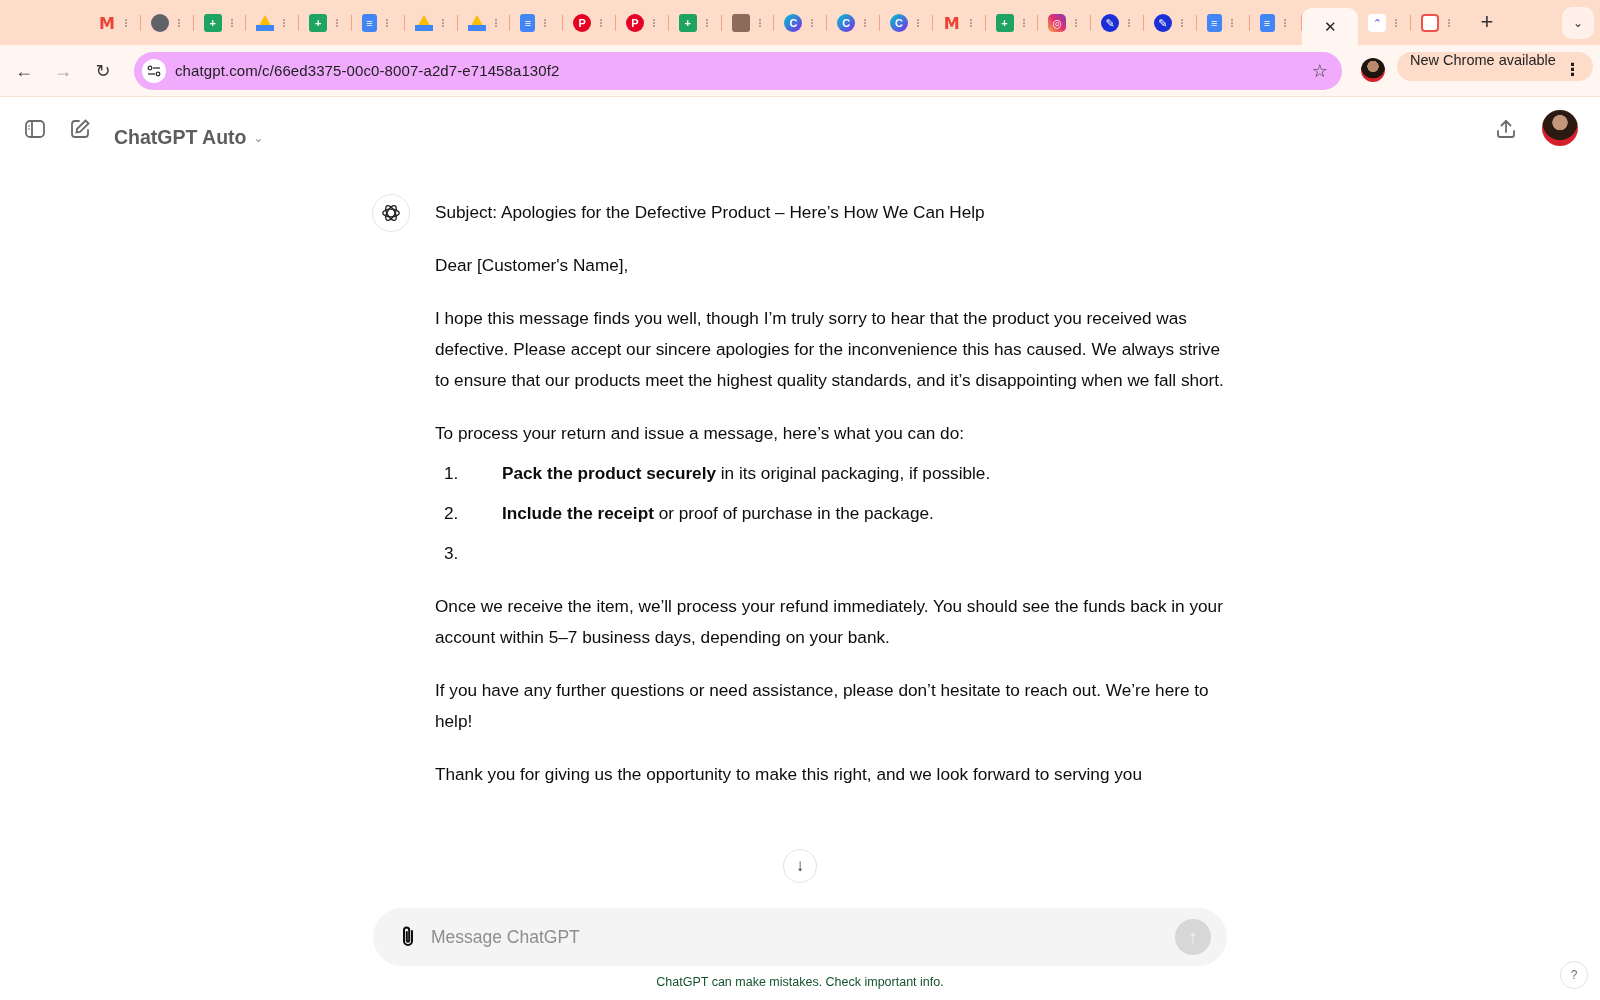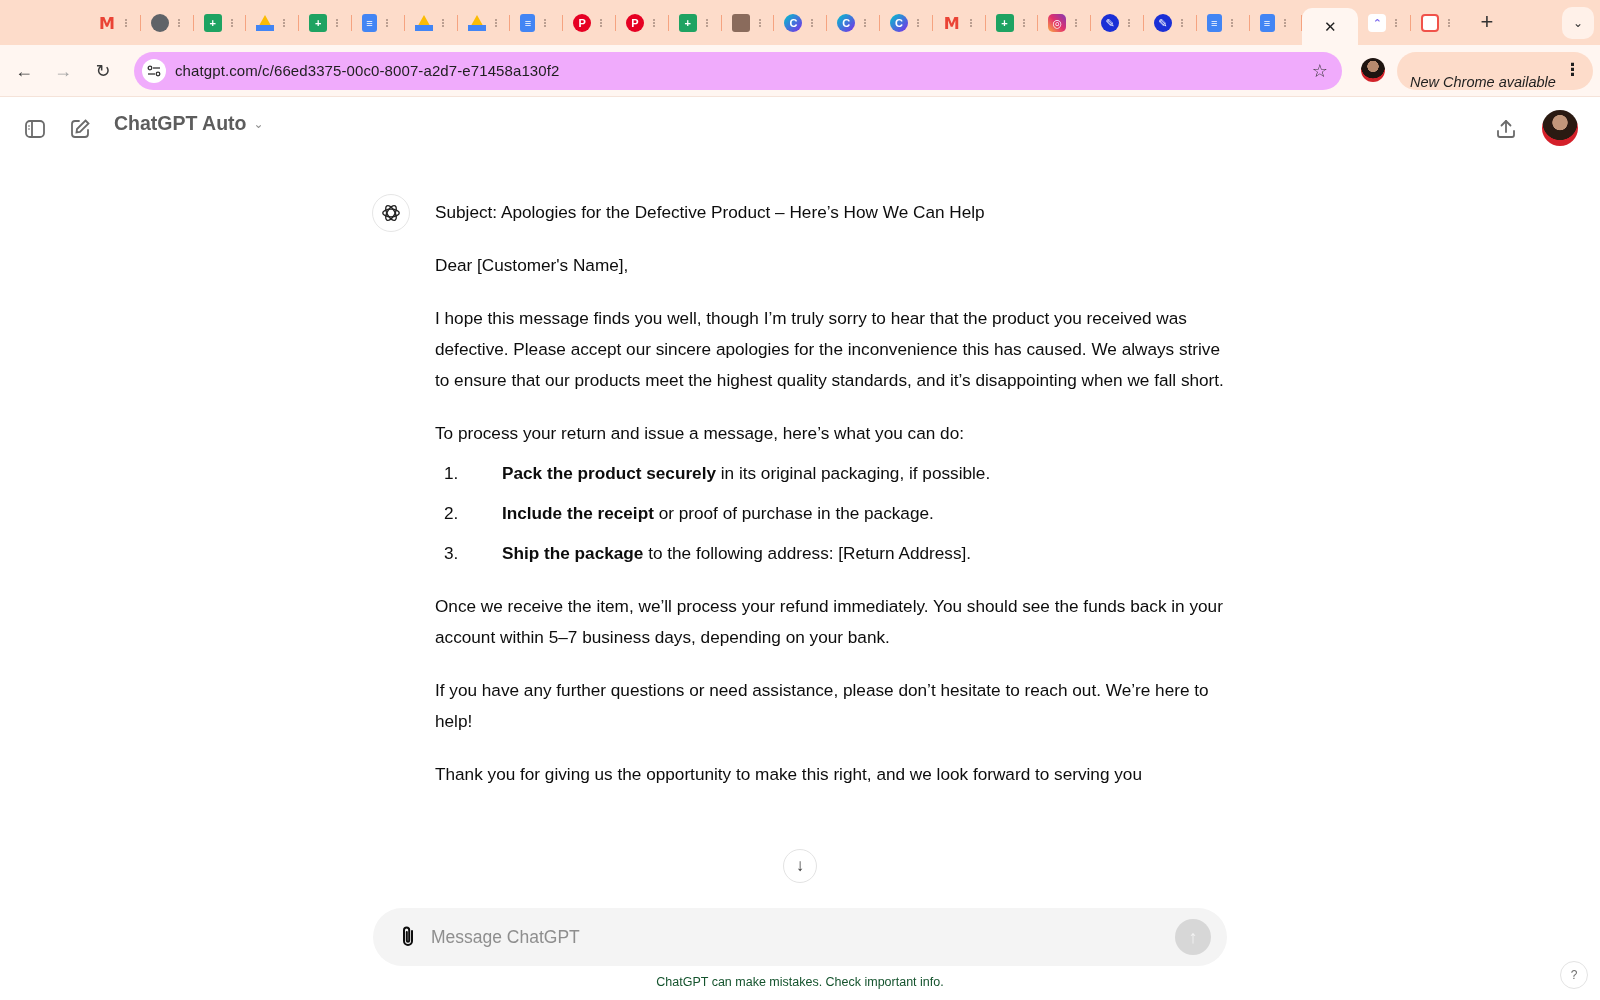--- a/index.html
+++ b/index.html
@@ -34,27 +34,27 @@
   
   .toolbar { position: absolute; left: 0; top: 45px; width: 1600px; height: 52px; background: #fff6f1; border-bottom: 1px solid #f5e3d9; }
   .navbtn { position: absolute; top: 12px; width: 28px; height: 28px; display: flex; align-items: center; justify-content: center; font-size: 18px; color: #3c3c3c; cursor: pointer; }
   .navbtn.fwd { color: #a3a3a3; }
   .omnibox { position: absolute; left: 134px; top: 7px; width: 1208px; height: 38px; border-radius: 19px; background: #f0abfc; }
   .omni-icon { position: absolute; left: 8px; top: 7px; width: 24px; height: 24px; border-radius: 50%; background: #ffffff; display: flex; align-items: center; justify-content: center; font-size: 12px; color: #333; }
   .omni-url { position: absolute; left: 41px; top: 10px; font-size: 15px; color: #1f1f1f; letter-spacing: .1px; }
   .omni-star { position: absolute; right: 14px; top: 8px; font-size: 18px; color: #333; cursor: pointer; }
   .profile-small { position: absolute; left: 1361px; top: 13px; width: 24px; height: 24px; border-radius: 50%;
     background: radial-gradient(circle at 50% 35%, #b88a6e 0 28%, #1e1410 30% 60%, #d2232a 62%); cursor: pointer; }
-  .update-pill { position: absolute; left: 1397px; top: 7px; width: 196px; height: 38px; border-radius: 19px; background: #fddcca; display: flex; align-items: flex-end; padding-left: 13px; font-size: 14.5px; color: #1f1f1f; cursor: pointer; font-style: italic; }
+  .update-pill { position: absolute; left: 1397px; top: 7px; width: 196px; height: 29px; border-radius: 19px; background: #fddcca; display: flex; align-items: flex-start; padding-left: 13px; font-size: 14.5px; color: #1f1f1f; cursor: pointer; }
   .update-pill .kebab { position: absolute; right: 12px; top: 9px; font-size: 17px; font-weight: bold; line-height: 18px; }
 
   
   .app-header { position: absolute; left: 0; top: 97px; width: 1600px; height: 64px; }
   .hicon { position: absolute; top: 17px; width: 30px; height: 30px; display: flex; align-items: center; justify-content: center; cursor: pointer; }
-  .model { position: absolute; left: 114px; top: 15px; font-size: 19.5px; color: #5d5d5d; font-weight: 600; cursor: pointer; display: flex; align-items: center; gap: 7px; }
+  .model { position: absolute; left: 114px; top: 29px; font-size: 19.5px; color: #5d5d5d; font-weight: 600; cursor: pointer; display: flex; align-items: center; gap: 7px; }
   .model .chev { font-size: 12px; color: #8f8f8f; font-weight: normal; }
   .avatar-big { position: absolute; left: 1542px; top: 13px; width: 36px; height: 36px; border-radius: 50%;
     background: radial-gradient(circle at 50% 35%, #c2967a 0 25%, #2a1a12 27% 58%, #d4202a 60%); cursor: pointer; }
 
   
   .assistant-icon { position: absolute; left: 372px; top: 194px; width: 38px; height: 38px; border-radius: 50%; border: 1px solid #e6e6e6; display: flex; align-items: center; justify-content: center; }
   .msg { position: absolute; left: 435px; top: 197px; width: 800px; font-size: 17.2px; line-height: 31px; color: #0d0d0d; }
   .msg p { margin-bottom: 22px; }
   .msg ol { list-style: none; margin: -13px 0 22px 0; }
   .msg ol li { display: flex; margin-bottom: 9px; }
@@ -254,21 +254,20 @@
     <li>
       <span class="num">1.</span>
       <span><b>Pack the product securely</b><span> in its original packaging, if possible.</span></span>
     </li>
     <li>
       <span class="num">2.</span>
       <span><b>Include the receipt</b><span> or proof of purchase in the package.</span></span>
     </li>
     <li>
       <span class="num">3.</span>
-      <span><b>Ship the package</b><span> to the following address: [Return Address].</span></span>
     </li>
   </ol>
   <p>Once we receive the item, we’ll process your refund immediately. You should see the funds back in your account within 5–7 business days, depending on your bank.</p>
   <p>If you have any further questions or need assistance, please don’t hesitate to reach out. We’re here to help!</p>
   <p>Thank you for giving us the opportunity to make this right, and we look forward to serving you</p>
 </div>
 
 <div class="scroll-down">↓</div>
 
 <div class="composer-fade"></div>

